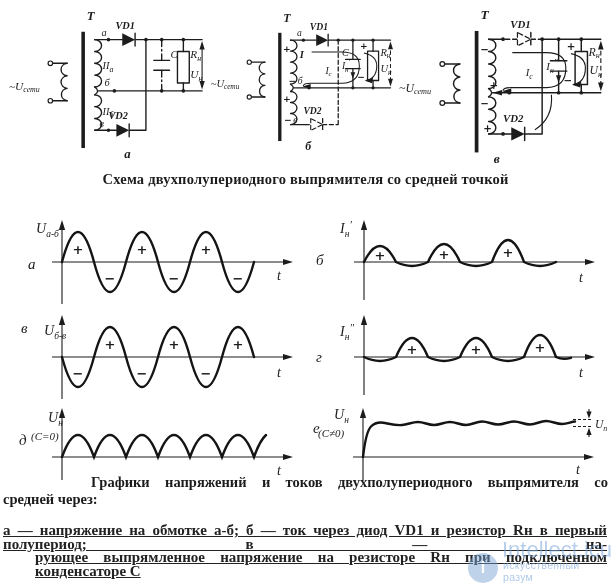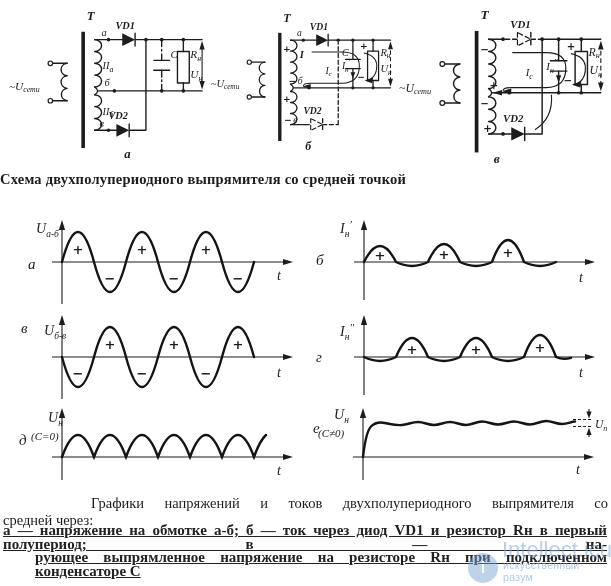--- a/index.html
+++ b/index.html
@@ -11,23 +11,23 @@
   .wv{fill:none;stroke:#141414;stroke-width:2.4;stroke-linecap:round;}
   .thin{fill:none;stroke:#1c1c1c;stroke-width:1.1;}
   .dash{stroke-dasharray:4.5 2.8;}
   .ddot{stroke-dasharray:7 3 1.5 3;}
   .sdash{stroke-dasharray:3 2;}
   .blk{fill:#1c1c1c;stroke:none;}
   .it{font-style:italic;}
   .b{font-weight:700;}
   .sign{font-family:"DejaVu Sans",sans-serif;font-weight:700;font-size:13px;text-anchor:middle;}
   .csign{font-family:"DejaVu Sans",sans-serif;font-weight:700;font-size:10px;text-anchor:middle;}
-  .cap1{position:absolute;top:171px;left:0;width:611px;
+  .cap1{position:absolute;top:171px;left:0;width:611px;text-align:center;
         font-size:14.5px;font-weight:600;letter-spacing:.2px;}
-  .cap2{position:absolute;top:495px;left:3px;width:605px;font-size:14.5px;font-weight:400;line-height:16.5px;}
+  .cap2{position:absolute;top:474px;left:3px;width:605px;font-size:14.5px;font-weight:700;line-height:16.5px;}
   .cap2 .l1{text-indent:88px;text-align:justify;text-align-last:justify;}
   .legend{position:absolute;top:524px;left:3px;width:604px;font-size:15px;font-weight:600;
           line-height:13.6px;color:#222;text-decoration:underline;}
   .legend div{text-align:justify;text-align-last:justify;}
   .legend div.last{text-align-last:left;margin-left:32px;}
   .wm{position:absolute;left:458px;top:536px;width:153px;height:50px;}
   .wm-circle{position:absolute;left:10px;top:17px;width:30px;height:30px;border-radius:50%;
              background:rgba(120,162,212,.48);color:#fff;font-weight:700;text-align:center;
              line-height:30px;font-family:"Liberation Sans",sans-serif;font-size:16px;}
   .wm-title{position:absolute;left:44px;top:1px;font-family:Liberation Sans, sans-serif;

